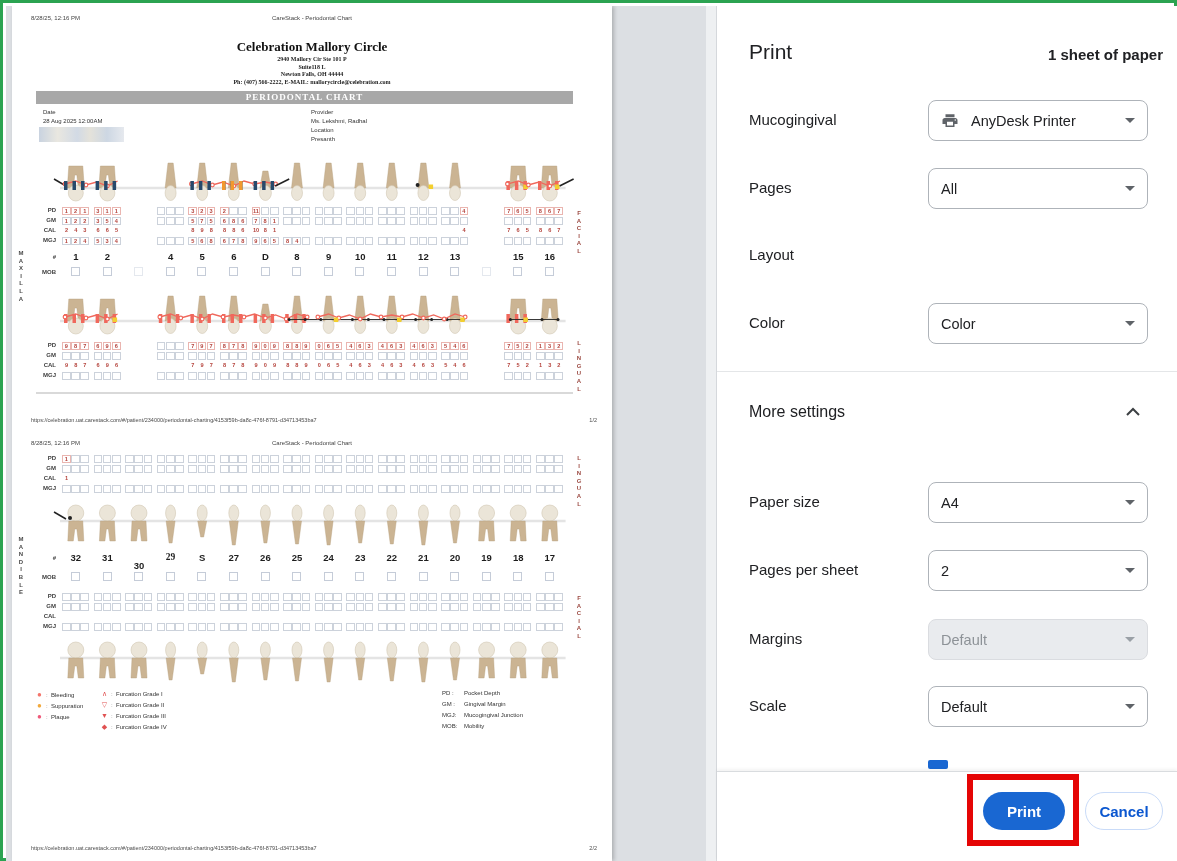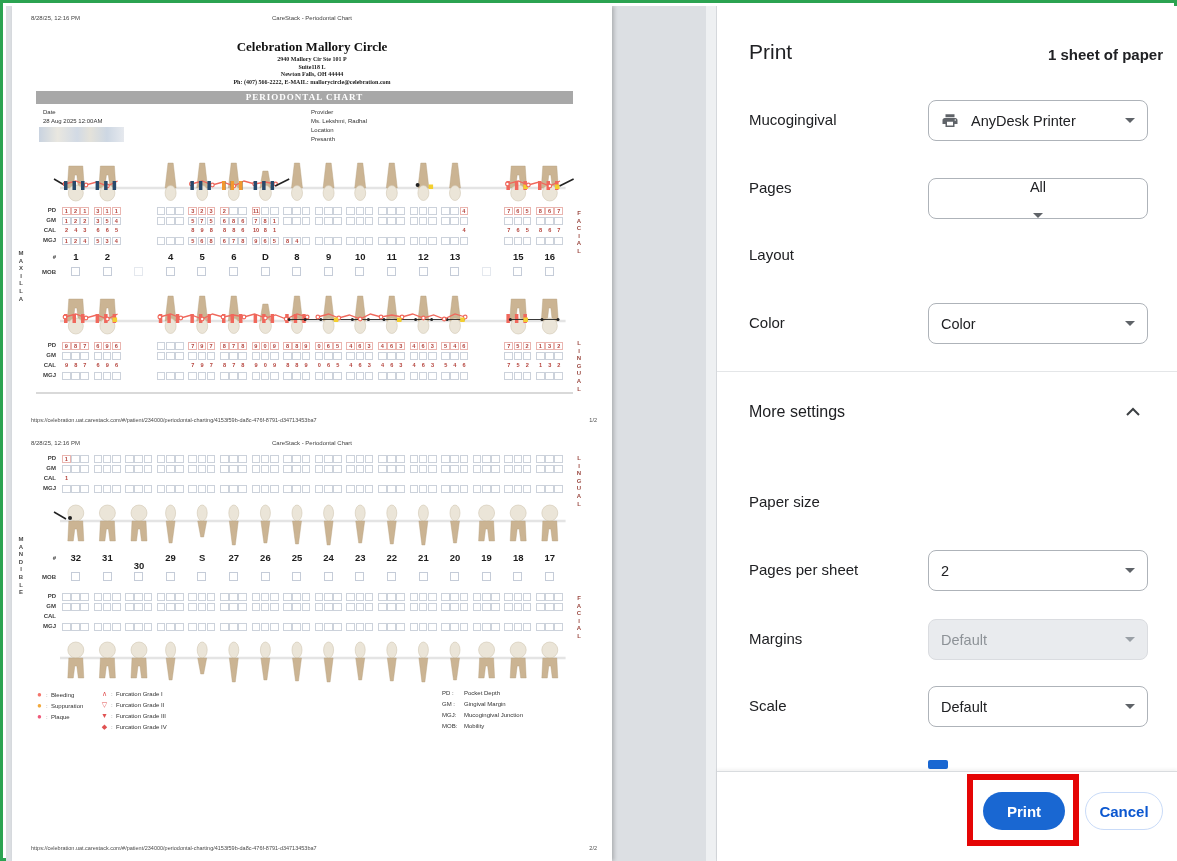--- a/index.html
+++ b/index.html
@@ -820,21 +820,21 @@
             <path d="M451.20000000000005,22 L450.20000000000005,42 L455.70000000000005,42 L457.20000000000005,30 L459.20000000000005,30 L460.70000000000005,42 L466.20000000000005,42 L465.20000000000005,22 Z" fill="#cbb493" stroke="#b29c78" stroke-width="0.4"></path>
             <ellipse cx="489.8" cy="14" rx="8" ry="8" fill="#ebe5d8" stroke="#d2c8b4" stroke-width="0.6"></ellipse>
             <path d="M482.8,22 L481.8,42 L487.3,42 L488.8,30 L490.8,30 L492.3,42 L497.8,42 L496.8,22 Z" fill="#cbb493" stroke="#b29c78" stroke-width="0.4"></path>
             <line x1="-6" y1="13" x2="6" y2="20" stroke="#222" stroke-width="1.5"></line>
             <circle cx="10" cy="19" r="2" fill="#222"></circle>
           </svg>
           <div class="rlabel" style="left: 22px; top: 549px;">#</div>
           <div class="tnum" style="left: 48px; top: 546px;">32</div>
           <div class="tnum" style="left: 79.6px; top: 546px;">31</div>
           <div class="tnum" style="left: 111.2px; top: 554px;">30</div>
-          <div class="tnum" style="left: 142.8px; top: 546px;">29</div>
+          <div class="tnum" style="left: 142.8px; top: 546px; font-family: Liberation Serif, serif;">29</div>
           <div class="tnum" style="left: 174.4px; top: 546px;">S</div>
           <div class="tnum" style="left: 206px; top: 546px;">27</div>
           <div class="tnum" style="left: 237.6px; top: 546px;">26</div>
           <div class="tnum" style="left: 269.2px; top: 546px;">25</div>
           <div class="tnum" style="left: 300.8px; top: 546px;">24</div>
           <div class="tnum" style="left: 332.4px; top: 546px;">23</div>
           <div class="tnum" style="left: 364px; top: 546px;">22</div>
           <div class="tnum" style="left: 395.6px; top: 546px;">21</div>
           <div class="tnum" style="left: 427.2px; top: 546px;">20</div>
           <div class="tnum" style="left: 458.8px; top: 546px;">19</div>
@@ -1092,41 +1092,45 @@
       <span class="printer-ic">
         <svg width="18" height="18" viewBox="0 0 24 24">
             <path fill="#5f6368" d="M19 8H5c-1.7 0-3 1.3-3 3v5h4v4h12v-4h4v-5c0-1.7-1.3-3-3-3zm-3 10H8v-5h8v5zm3-6.5c-.55 0-1-.45-1-1s.45-1 1-1 1 .45 1 1-.45 1-1 1zM18 3H6v4h12V3z"></path>
           </svg>
       </span>
       <span class="val">AnyDesk Printer</span>
       <span class="caret"></span>
     </div>
 
     <div class="abs f-label" style="left:32px;top:173px;">Pages</div>
-    <div class="dd" style="top:172px;flex-direction:column;">
+    <div class="dd" style="top:162px;">
       <span class="val">All</span>
       <span class="caret"></span>
     </div>
 
     <div class="abs f-label" style="left:32px;top:240px;">Layout</div>
 
     <div class="abs f-label" style="left:32px;top:308px;">Color</div>
     <div class="dd" style="top:297px;">
       <span class="val">Color</span>
       <span class="caret"></span>
     </div>
 
     <div class="divider" style="top:365px;"></div>
 
     <div class="abs more-label" style="left:32px;top:397px;">More settings</div>
     <svg class="abs" style="left:408px;top:401px;" width="16" height="10" viewBox="0 0 16 10">
         <polyline class="chev" points="2,8 8,2 14,8"></polyline>
       </svg>
 
     <div class="abs f-label" style="left:32px;top:487px;">Paper size</div>
+    <div class="dd" style="top:476px;">
+      <span class="val">A4</span>
+      <span class="caret"></span>
+    </div>
 
     <div class="abs f-label" style="left:32px;top:555px;">Pages per sheet</div>
     <div class="dd" style="top:544px;">
       <span class="val">2</span>
       <span class="caret"></span>
     </div>
 
     <div class="abs f-label" style="left:32px;top:624px;">Margins</div>
     <div class="dd disabled" style="top:613px;">
       <span class="val">Default</span>

